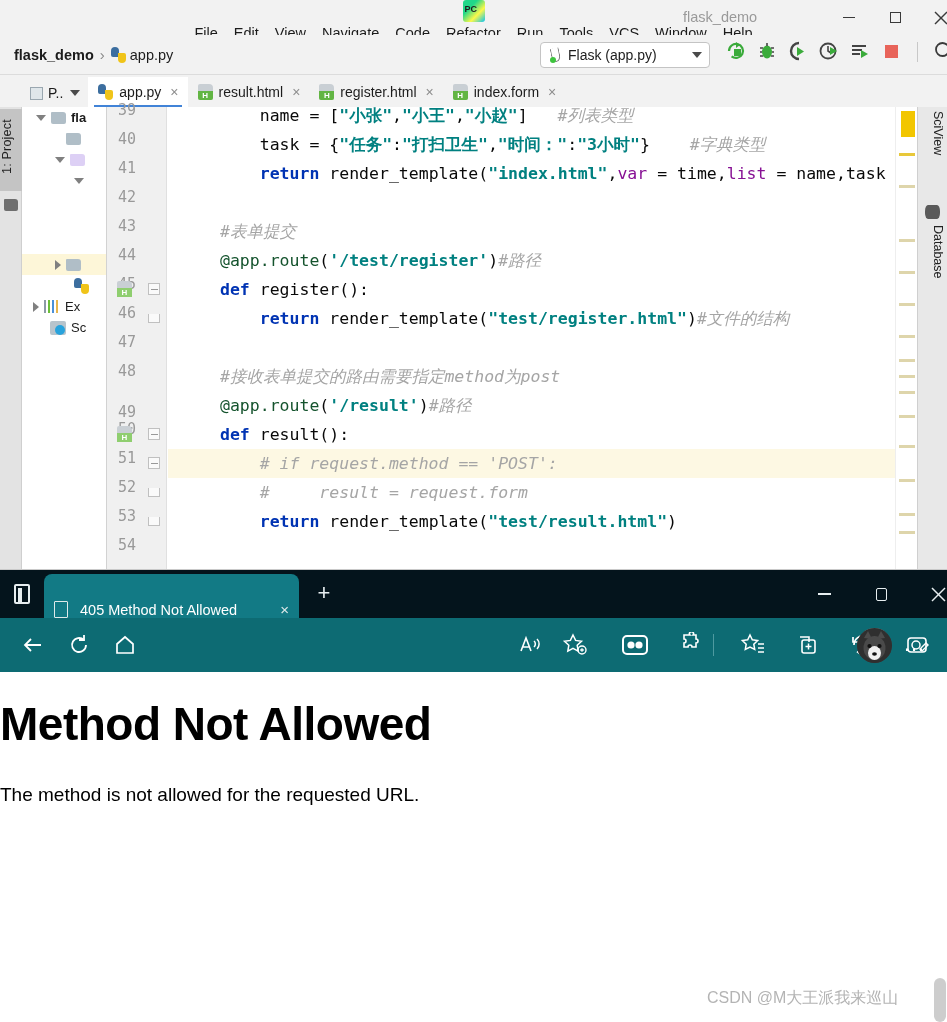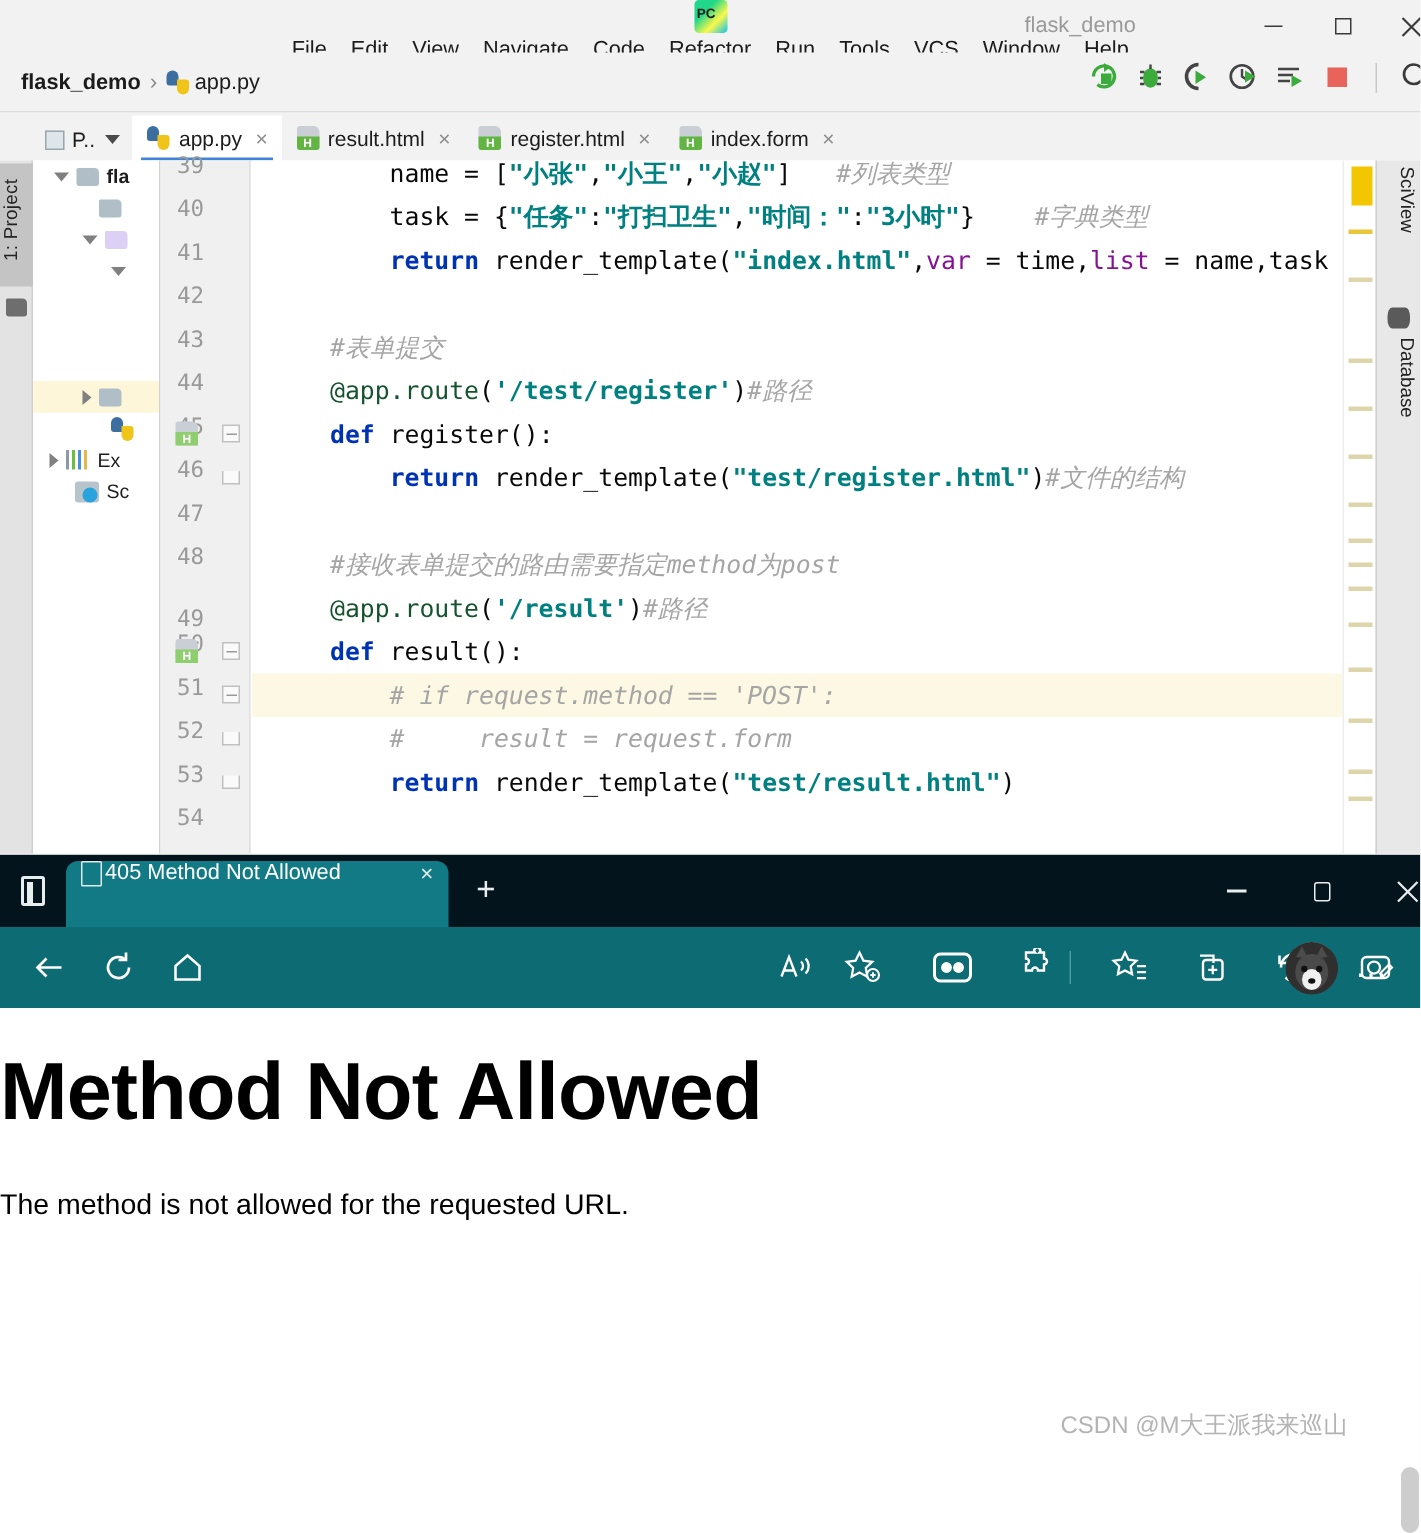--- a/index.html
+++ b/index.html
@@ -258,21 +258,21 @@
   }
   .tab-search-btn {
     position: absolute; left: 0; top: 0; width: 44px; height: 48px;
     display: flex; align-items: center; justify-content: center;
   }
   .tsi { width:16px;height:20px;border:2px solid #e7eef0;border-radius:2px; position:relative;}
   .tsi::after{content:"";position:absolute;left:2px;top:2px;width:4px;height:14px;background:#e7eef0;}
   .btab {
     position: absolute; left: 44px; top: 4px; width: 255px; height: 44px;
     background: #127a85; border-radius: 8px 8px 0 0;
-    display: flex; align-items: flex-start; padding: 0 10px; gap: 2px;
+    display: flex; align-items: flex-end; padding: 0 10px; gap: 12px;
     color: #ffffff; font-size: 14.5px;
   }
   .pageicon { width:14px;height:17px;border:1.6px solid #dfeaea;border-radius:1px; flex:none;}
   .btab .x { margin-left: auto; font-size: 15px; color: #dfeaea; }
   .newtab {
     position: absolute; left: 312px; top: 12px; width: 24px; height: 24px;
     color: #e7eef0; font-size: 22px; line-height: 22px; text-align: center; font-weight: 300;
   }
   .bwin { position: absolute; top: 0; height: 48px; width: 52px;
           display:flex; align-items:center; justify-content:center; color:#e7eef0; }
@@ -304,27 +304,27 @@
     background: radial-gradient(circle at 50% 35%, #f4f4f4 0 28%, #6d6d6d 29% 48%, #3a3a3a 49% 100%);
     overflow: hidden;
   }
   .dots { position:absolute; left: 903px; top: 16px; color:#fff; font-size: 22px; letter-spacing: 2px; line-height: 20px; }
 
   .page {
     position: absolute; left: 0; top: 102px; width: 947px; height: 350px;
     background: #ffffff; padding: 28px 0 0 0;
   }
   .h1 {
-    font-size: 54px; font-weight: bold; color: #000; letter-spacing: -0.5px;
+    font-size: 46px; font-weight: bold; color: #000; letter-spacing: -0.5px;
     margin-left: 0px; line-height: 1.05;
   }
   .ptext { font-size: 19px; color: #000; margin-top: 36px; }
 
   .watermark {
-    position: absolute; left: 707px; top: 940px; font-size: 16px; color: #b4b4b4;
+    position: absolute; left: 707px; top: 988px; font-size: 16px; color: #b4b4b4;
     font-family: "Liberation Sans", sans-serif; white-space: nowrap;
   }
   .page-sb {
     position: absolute; right: 1px; top: 978px; width: 12px; height: 44px;
     background: #cdcdcd; border-radius: 6px;
   }
 </style>
 </head>
 <body>
 
@@ -363,20 +363,25 @@
     </div>
 
     <div class="navbar">
       <span class="crumb">flask_demo</span>
       <span class="crumb-sep">›</span>
       <span class="crumb2">
         <span class="pyicon"></span>
         <span>app.py</span>
       </span>
 
+      <div class="runconfig">
+        <span class="flask-ico"></span>
+        <span>Flask (app.py)</span>
+        <span class="caret-dn"></span>
+      </div>
 
       <div class="tb-icons">
         <span class="tbi">
           <svg width="22" height="22" viewBox="0 0 22 22">
               <path d="M4 11a7 7 0 1 1 2.6 5.4" fill="none" stroke="#3bab3b" stroke-width="2.2"></path>
               <path d="M11 2l4 3-4 3z" fill="#3bab3b"></path>
               <rect x="9" y="9" width="7" height="7" fill="#3bab3b"></rect>
             </svg>
         </span>
         <span class="tbi">

